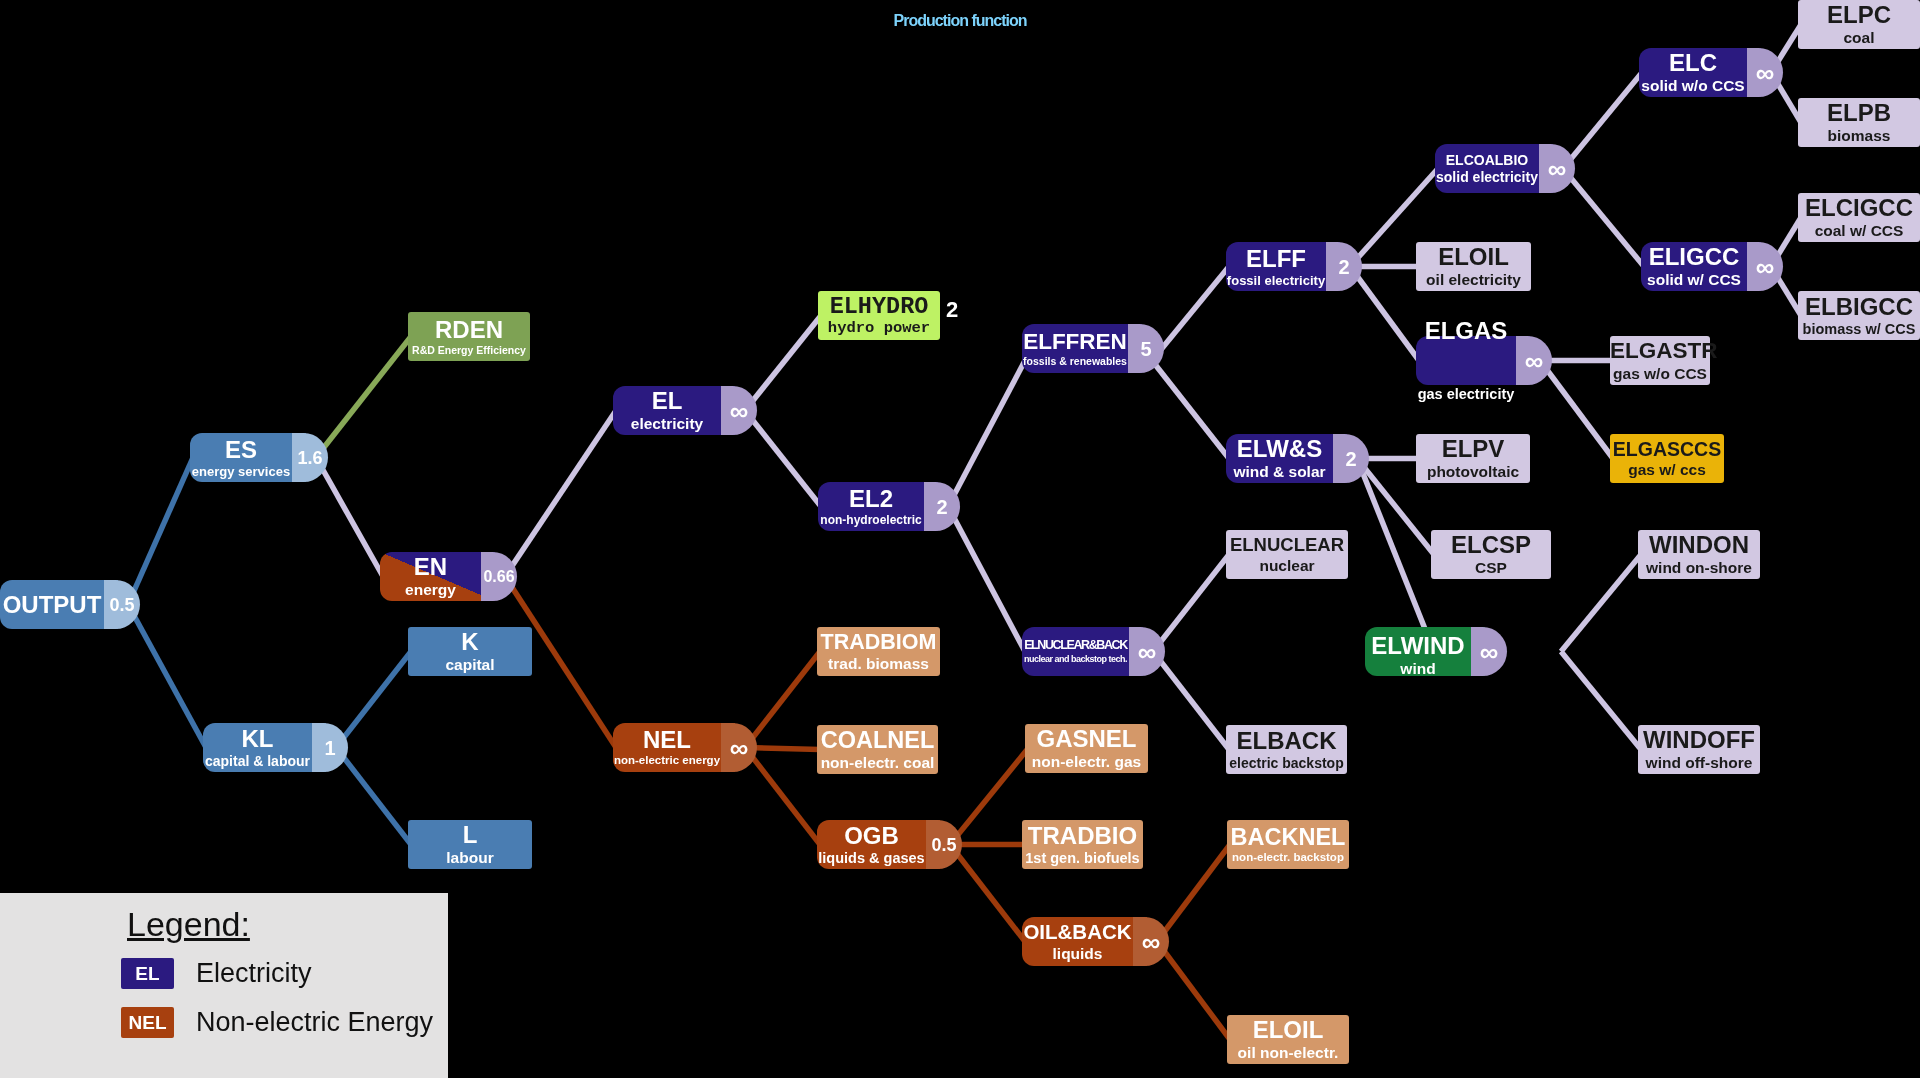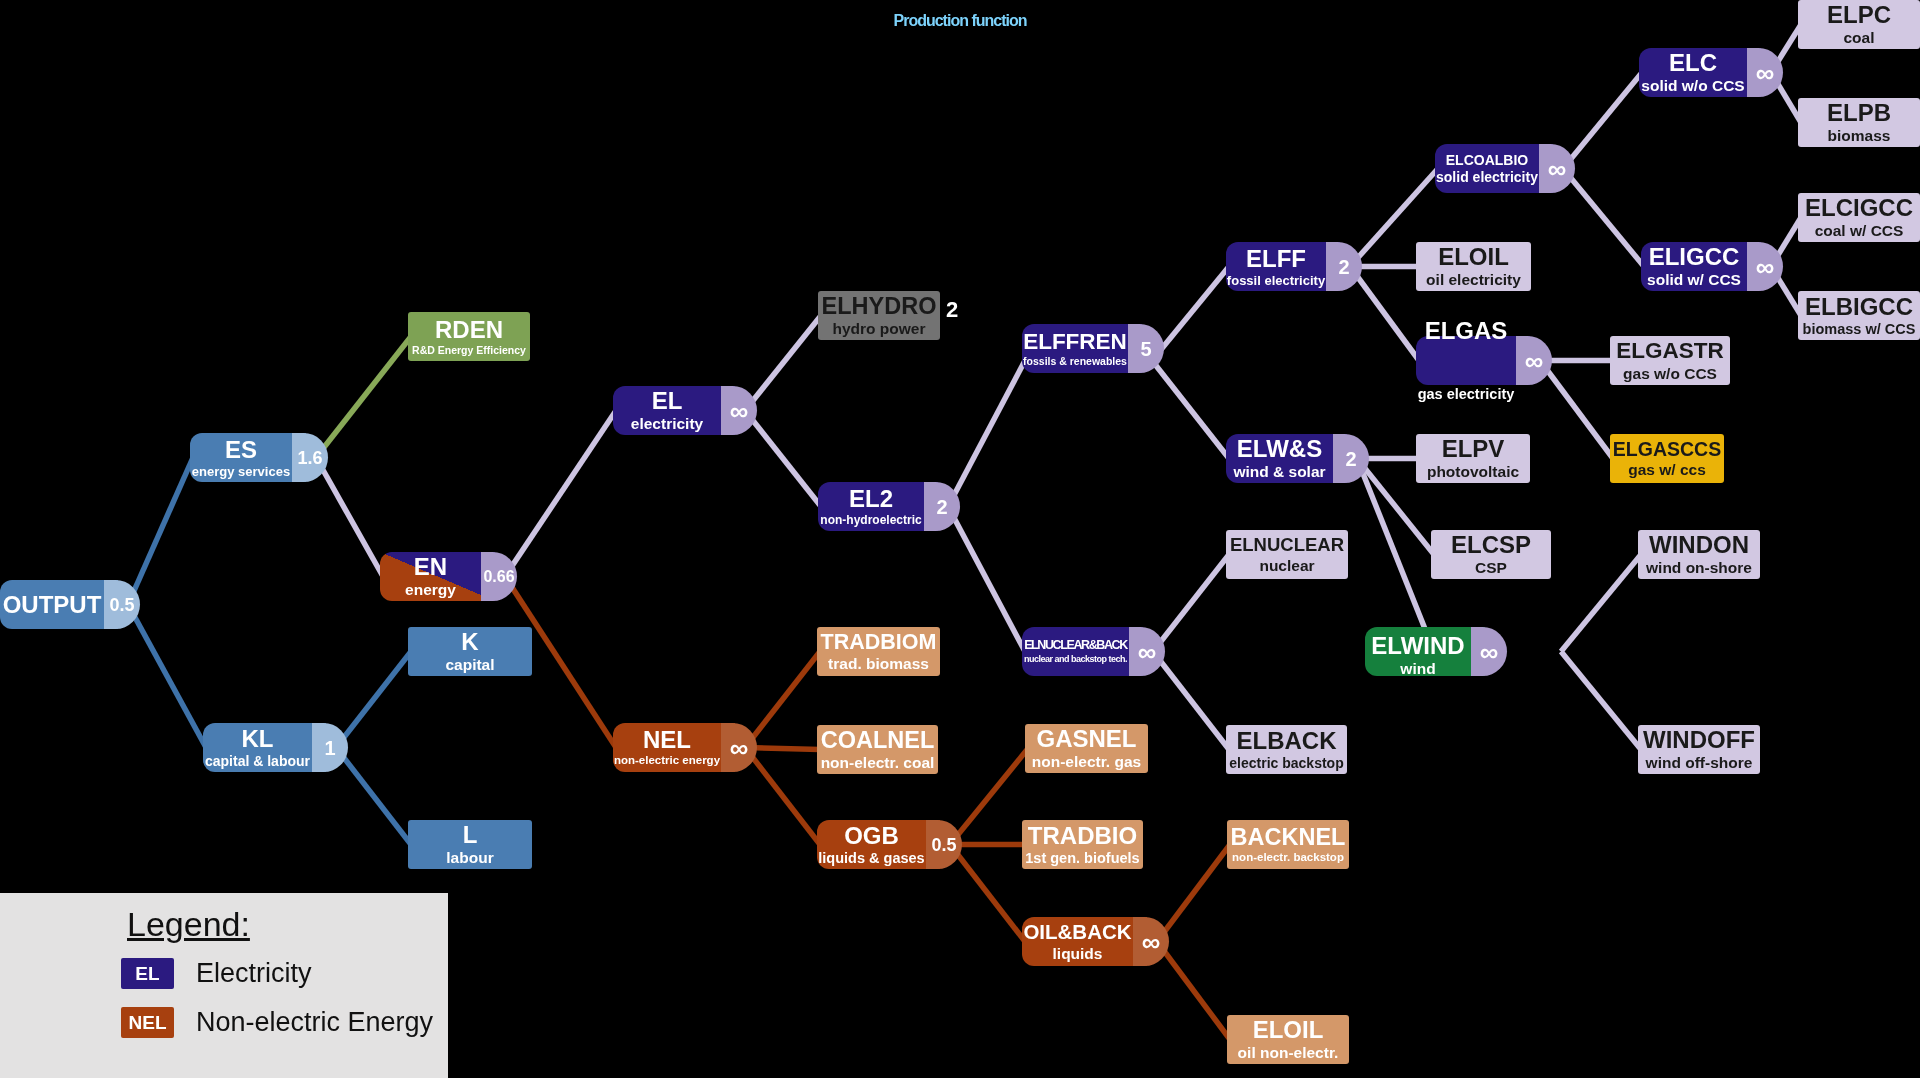--- a/index.html
+++ b/index.html
@@ -122,21 +122,21 @@
           <span style="font-size: 26px;">∞</span>
         </div>
       </div>
       <div class="node parent" style="left: 613px; top: 723px; width: 122px; background: rgb(167, 64, 15); color: rgb(255, 255, 255);">
         <div class="label">NEL</div>
         <div class="sublabel" style="font-size: 11.5px;">non-electric energy</div>
         <div class="bump" style="background: rgb(178, 93, 51);">
           <span style="font-size: 26px;">∞</span>
         </div>
       </div>
-      <div class="node" style="left: 818px; top: 291px; width: 122px; background: #737373; color: rgb(26, 26, 26);">
+      <div class="node" style="left: 818px; top: 291px; width: 122px; background: #bef264; color: rgb(26, 26, 26); font-family: Liberation Mono, monospace;">
         <div class="label" style="font-size: 23.5px;">ELHYDRO</div>
         <div class="sublabel">hydro power</div>
       </div>
       <div class="node parent" style="left: 818px; top: 482px; width: 120px; background: rgb(43, 26, 128); color: rgb(255, 255, 255);">
         <div class="label">EL2</div>
         <div class="sublabel" style="font-size: 12px;">non-hydroelectric</div>
         <div class="bump" style="background: rgb(169, 154, 201);">
           <span style="font-size: 20px;">2</span>
         </div>
       </div>
@@ -254,21 +254,21 @@
           <span style="font-size: 26px;">∞</span>
         </div>
       </div>
       <div class="node parent" style="left: 1641px; top: 242px; width: 120px; background: rgb(43, 26, 128); color: rgb(255, 255, 255);">
         <div class="label">ELIGCC</div>
         <div class="sublabel">solid w/ CCS</div>
         <div class="bump" style="background: rgb(169, 154, 201);">
           <span style="font-size: 26px;">∞</span>
         </div>
       </div>
-      <div class="node" style="left: 1610px; top: 336px; width: 120px; background: rgb(210, 200, 226); color: rgb(26, 26, 26);">
+      <div class="node" style="left: 1610px; top: 336px; width: 100px; background: rgb(210, 200, 226); color: rgb(26, 26, 26);">
         <div class="label" style="font-size: 22.5px;">ELGASTR</div>
         <div class="sublabel">gas w/o CCS</div>
       </div>
       <div class="node" style="left: 1610px; top: 434px; width: 114px; background: #eab308; color: rgb(26, 26, 26);">
         <div class="label" style="font-size: 19.5px;">ELGASCCS</div>
         <div class="sublabel">gas w/ ccs</div>
       </div>
       <div class="node" style="left: 1638px; top: 530px; width: 122px; background: rgb(210, 200, 226); color: rgb(26, 26, 26);">
         <div class="label">WINDON</div>
         <div class="sublabel">wind on-shore</div>

